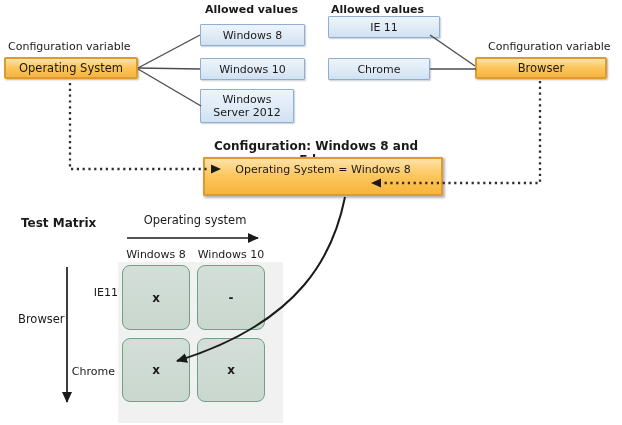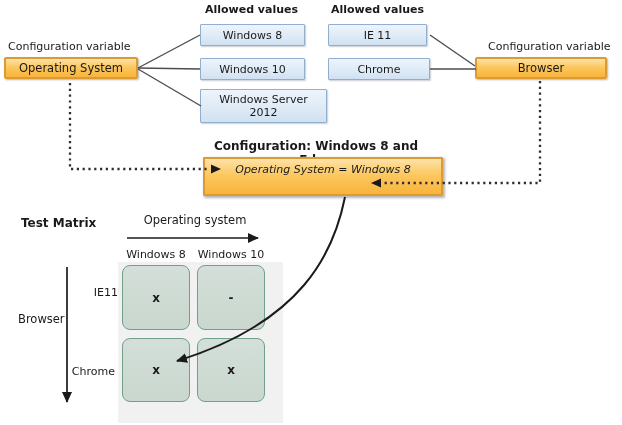--- a/index.html
+++ b/index.html
@@ -72,31 +72,31 @@
 <body>
 
 <div class="canvas">
 
   <div class="abs lbl lbl-center" style="left:8px; top:40px; width:106px;">Configuration variable</div>
   <div class="abs var-box" style="left:4px; top:57px; width:134px; height:22px;">Operating System</div>
 
   <div class="abs heading lbl-center" style="left:191px; top:3px; width:121px;">Allowed values</div>
   <div class="abs val-box" style="left:200px; top:24px; width:105px; height:22px;">Windows 8</div>
   <div class="abs val-box" style="left:200px; top:58px; width:105px; height:22px;">Windows 10</div>
-  <div class="abs val-box" style="left:200px; top:89px; width:127px; height:33px; line-height:13px; padding:16px 10px;">Windows Server 2012</div>
+  <div class="abs val-box" style="left:200px; top:89px; width:94px; height:33px; line-height:13px; padding:16px 10px;">Windows Server 2012</div>
 
   <div class="abs heading lbl-center" style="left:317px; top:3px; width:121px;">Allowed values</div>
-  <div class="abs val-box" style="left:328px; top:24px; width:99px; height:22px;">IE 11</div>
+  <div class="abs val-box" style="left:328px; top:16px; width:112px; height:22px;">IE 11</div>
   <div class="abs val-box" style="left:328px; top:58px; width:102px; height:22px;">Chrome</div>
 
   <div class="abs lbl lbl-center" style="left:488px; top:40px; width:106px;">Configuration variable</div>
   <div class="abs var-box" style="left:475px; top:57px; width:132px; height:22px;">Browser</div>
 
   <div class="abs bold lbl-center" style="left:196px; top:139px; width:240px; font-size:12px;">Configuration: Windows 8 and Edge</div>
-  <div class="abs config-box" style="left:203px; top:157px; width:240px; height:39px;font-style:italic;">
+  <div class="abs config-box" style="left:203px; top:157px; width:240px; height:39px;">
     <div>Operating System = Windows 8</div>
   </div>
 
   <div class="abs bold" style="left:21px; top:216px; font-size:12px;">Test Matrix</div>
   <div class="abs lbl lbl-center" style="left:135px; top:214px; width:120px; font-size:11.5px;">Operating system</div>
   <div class="abs lbl" style="left:18px; top:313px; font-size:11.5px;">Browser</div>
 
   <div class="abs lbl lbl-center" style="left:122px; top:248px; width:68px;">Windows 8</div>
   <div class="abs lbl lbl-center" style="left:197px; top:248px; width:68px;">Windows 10</div>
 

